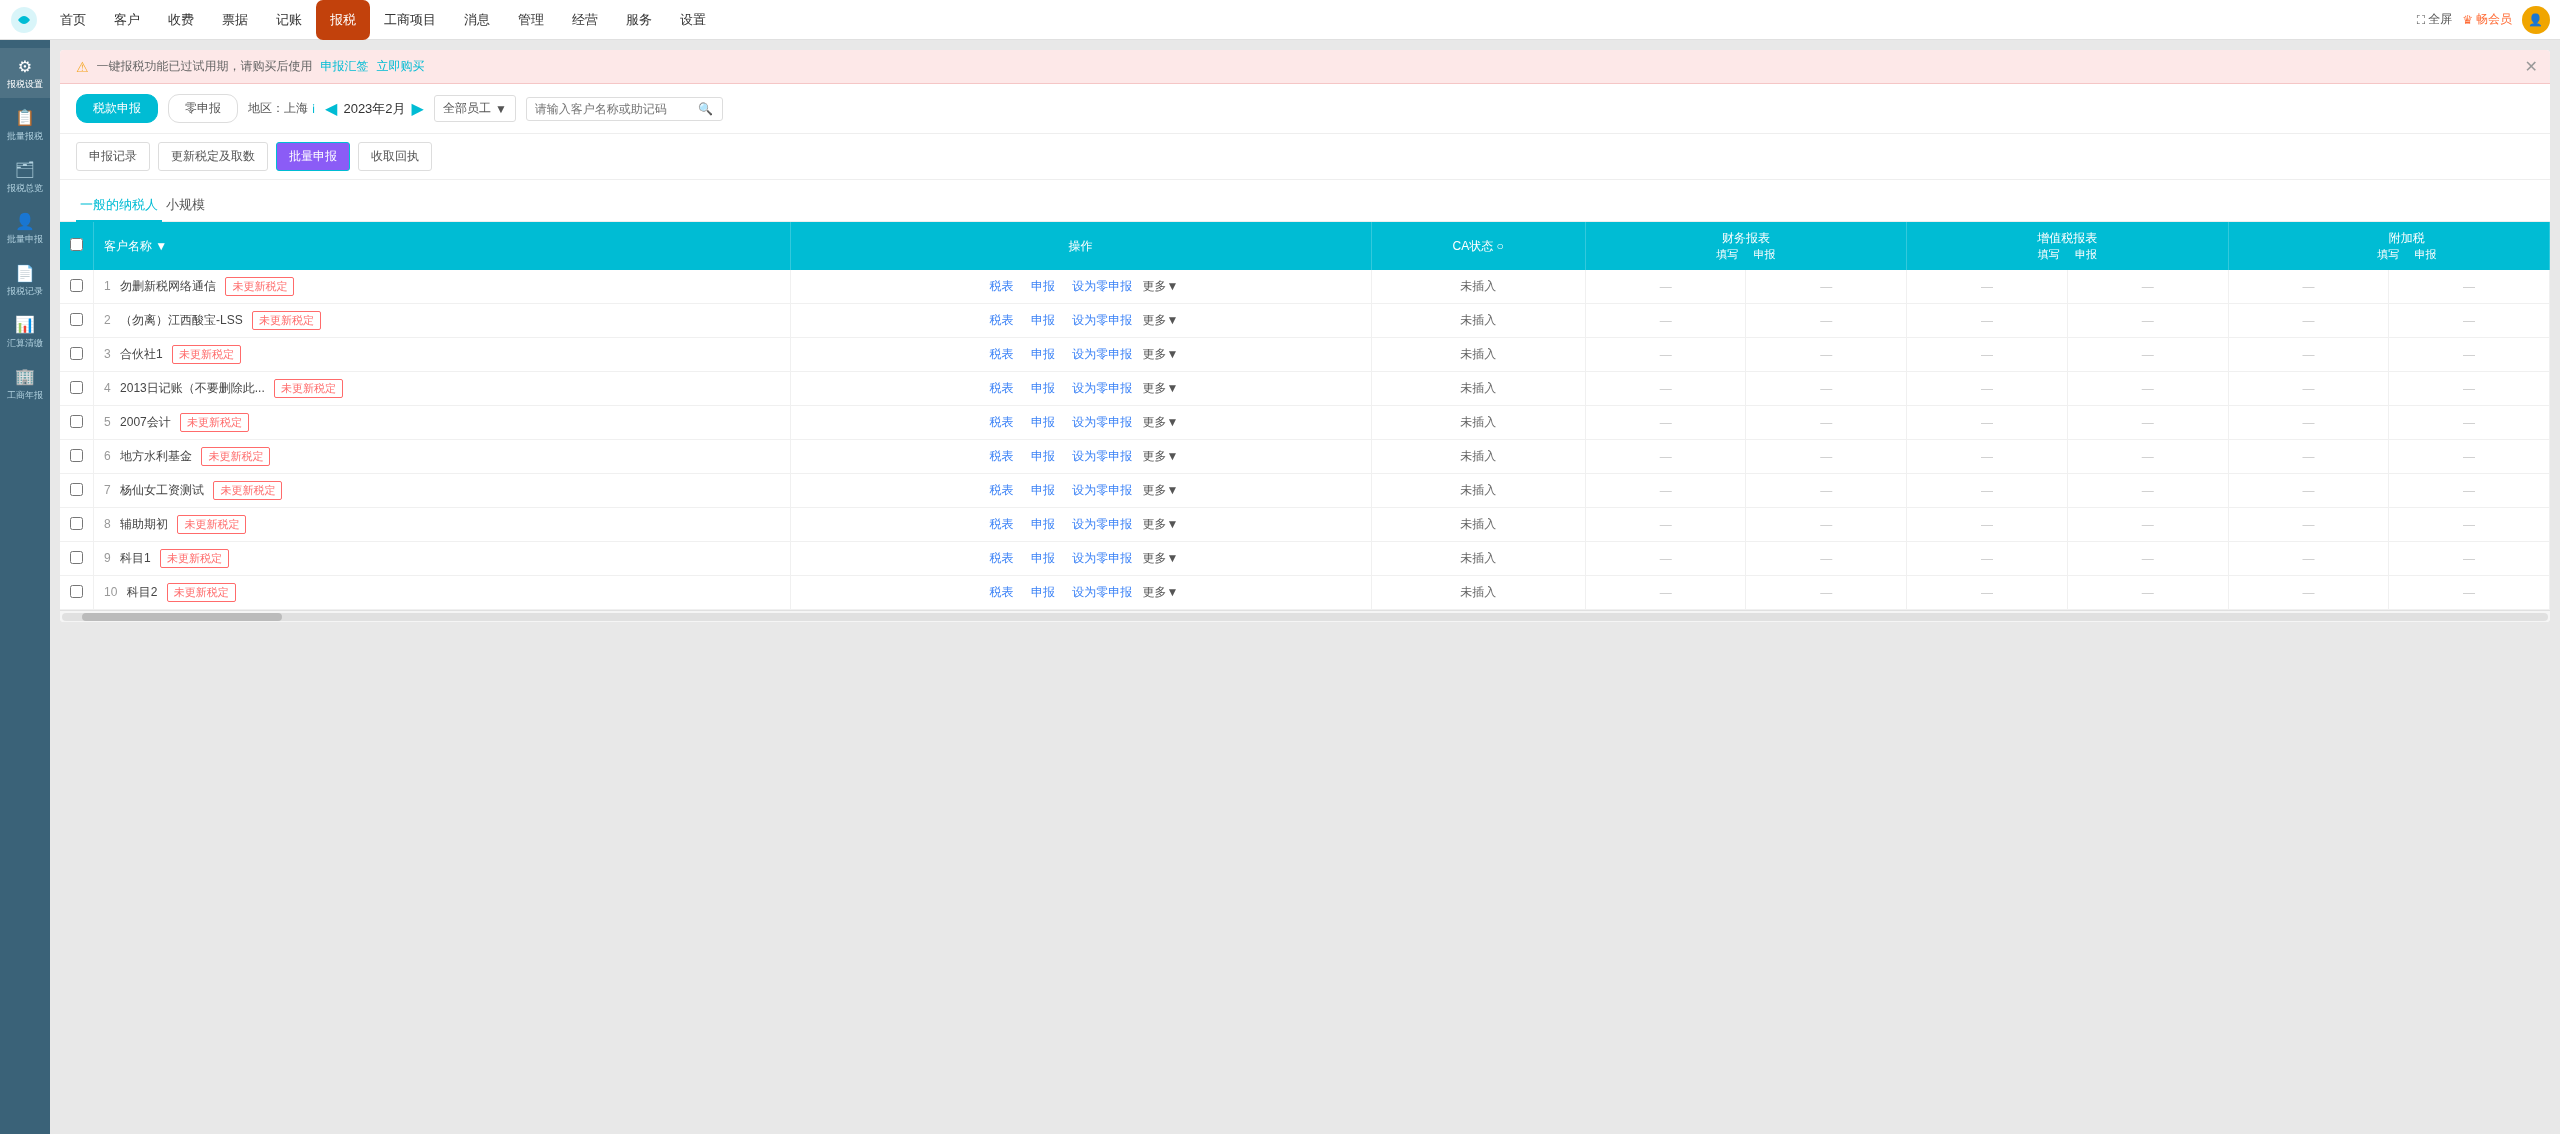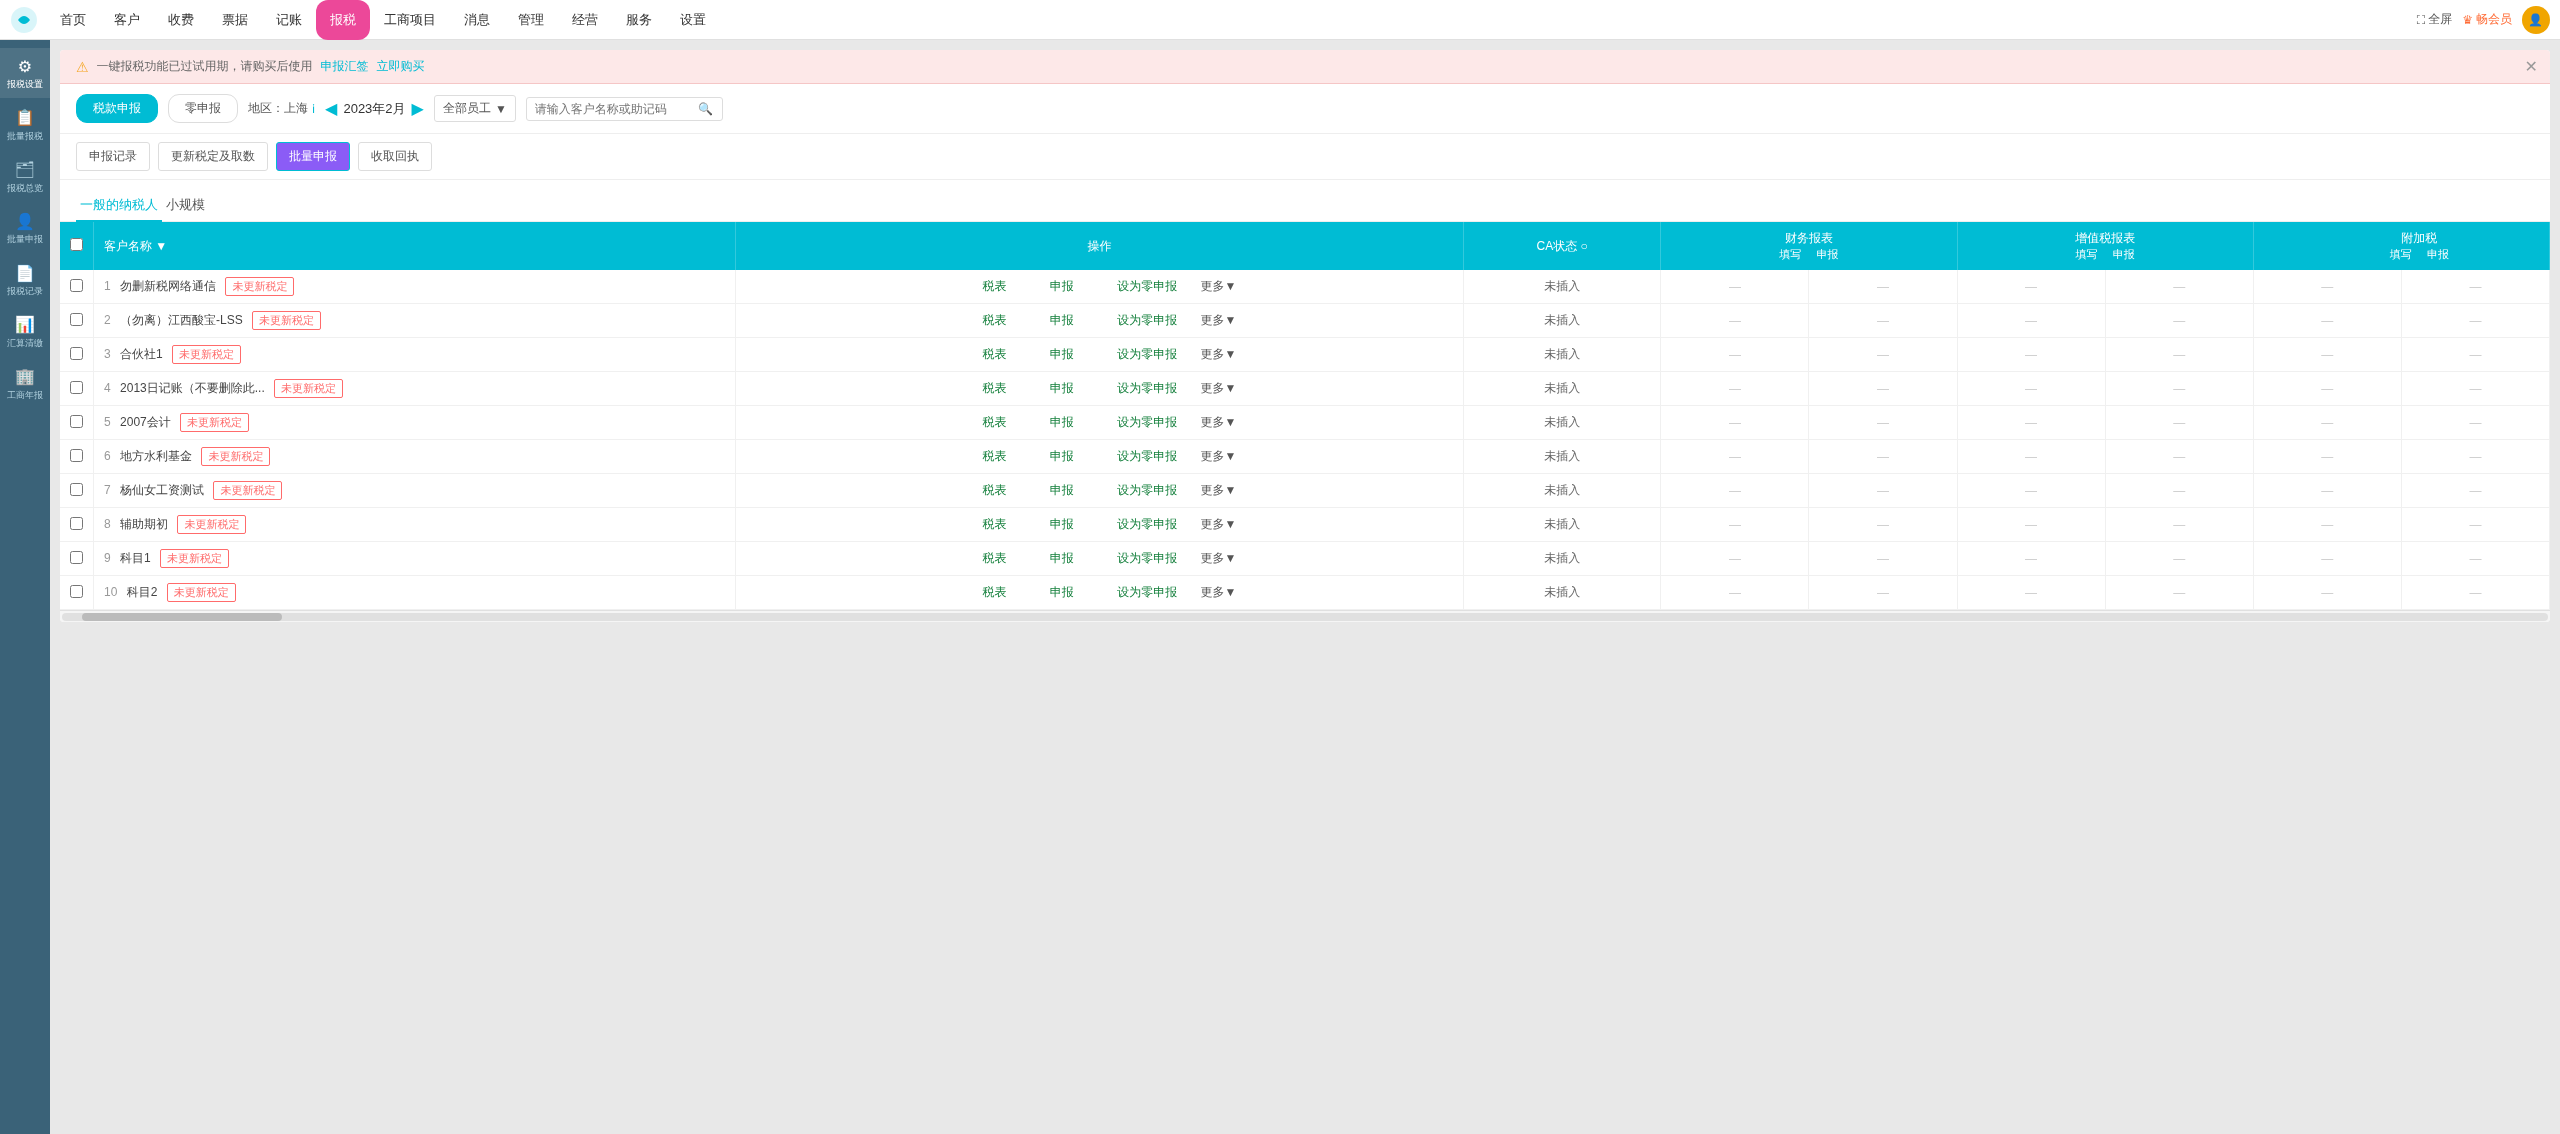--- a/index.html
+++ b/index.html
@@ -1,21 +1,21 @@
 <!DOCTYPE html>
 <html><head>
   <meta charset="utf-8">
   <style>
     * { box-sizing: border-box; margin: 0; padding: 0; }
     body { font-family: "Microsoft YaHei", "PingFang SC", sans-serif; font-size: 12px; background: #e8e8e8; display: flex; height: 100vh; overflow: hidden; }
 
     
     .topnav { height: 40px; background: #fff; display: flex; align-items: center; padding: 0 10px; border-bottom: 1px solid #e0e0e0; gap: 0; flex-shrink: 0; }
     .topnav-item { padding: 0 14px; height: 40px; display: flex; align-items: center; color: #333; cursor: pointer; font-size: 13px; white-space: nowrap; }
-    .topnav-item.active { background: #ec4899; color: #fff; border-radius: 12px; }
+    .topnav-item.active { background: #c2410c; color: #fff; border-radius: 7px; }
     .topnav-right { margin-left: auto; display: flex; align-items: center; gap: 10px; color: #555; font-size: 12px; }
     .topnav-right-btn { cursor: pointer; display: flex; align-items: center; gap: 3px; }
     .content-sidebar { width: 50px; background: #3a6278; display: flex; flex-direction: column; align-items: center; padding-top: 8px; gap: 2px; flex-shrink: 0; }
     .cs-item { width: 50px; padding: 8px 4px; display: flex; flex-direction: column; align-items: center; color: #b0d0de; cursor: pointer; font-size: 9px; gap: 3px; }
     .cs-item:hover, .cs-item.active { color: #fff; background: rgba(255,255,255,0.1); }
     .cs-item .icon-box { width: 20px; height: 20px; display: flex; align-items: center; justify-content: center; font-size: 16px; }
     .cs-item span { text-align: center; line-height: 1.2; }
 
     
     .main-panel { flex: 1; padding: 10px; overflow: auto; }
@@ -51,21 +51,21 @@
     
     .table-wrapper { overflow: auto; }
     table { width: 100%; border-collapse: collapse; font-size: 12px; }
     thead tr { background: #00bcd4; color: #fff; }
     thead th { padding: 8px 10px; text-align: center; font-weight: normal; white-space: nowrap; border-right: 1px solid rgba(255,255,255,0.2); }
     thead th.left { text-align: left; }
     tbody tr { border-bottom: 1px solid #f0f0f0; }
     tbody td { padding: 7px 10px; text-align: center; color: #444; white-space: nowrap; border-right: 1px solid #f0f0f0; }
     tbody td.left { text-align: left; }
     .status-badge { display: inline-block; padding: 1px 6px; border: 1px solid #ff6b6b; color: #ff6b6b; border-radius: 2px; font-size: 11px; }
-    .op-link { color: #15803d; cursor: pointer; margin: 0 20px; }
+    .op-link { color: #3b82f6; cursor: pointer; margin: 0 7px; }
     .op-more { color: #555; cursor: pointer; }
     .dash { color: #ccc; }
     .ca-status { color: #666; }
     .checkbox-cell { width: 30px; }
     input[type="checkbox"] { cursor: pointer; }
 
     
     .scrollbar-row { height: 12px; background: #f5f5f5; border-top: 1px solid #e0e0e0; display: flex; align-items: center; padding: 0 2px; }
     .scrollbar-track { flex: 1; height: 8px; background: #e0e0e0; border-radius: 4px; position: relative; }
     .scrollbar-thumb { height: 8px; width: 200px; background: #bbb; border-radius: 4px; position: absolute; left: 20px; }

